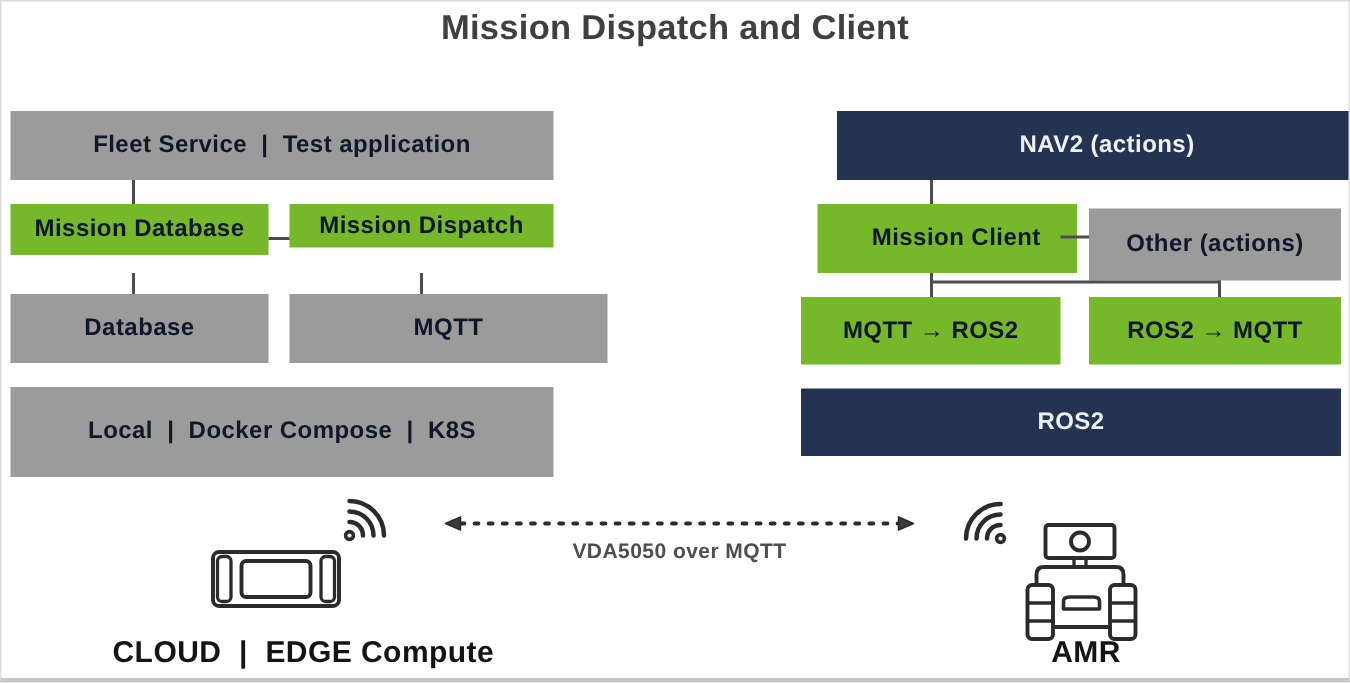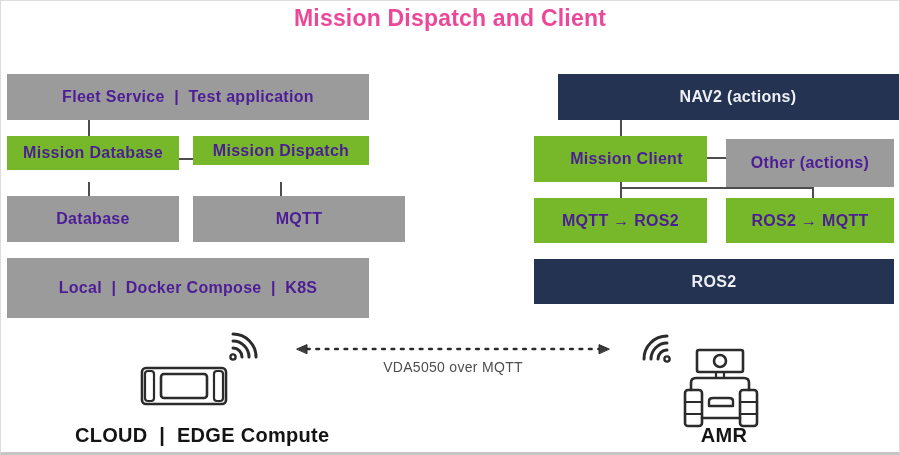--- a/index.html
+++ b/index.html
@@ -7,34 +7,34 @@
     --line:#4d4d4d; --ink:#1a1a1a;
   }
   *{box-sizing:border-box; margin:0; padding:0;}
   body{background:#ffffff; font-family:"Liberation Sans","DejaVu Sans",sans-serif;}
   .stage{
     position:relative; width:900px; height:455px; background:#ffffff;
     border:1px solid #dcdcdc; border-bottom:3px solid #c6c6c6; overflow:hidden;
   }
   .title{
     position:absolute; top:4px; left:0; width:100%; text-align:center;
-    font-size:23px; font-weight:700; color:#ec4899; letter-spacing:.2px;
+    font-size:23px; font-weight:700; color:#404040; letter-spacing:.2px;
   }
   .box{
     position:absolute; display:flex; align-items:center; justify-content:center;
-    font-size:16px; font-weight:700; color:#4c1d95; letter-spacing:.3px;
+    font-size:16px; font-weight:700; color:#0f172a; letter-spacing:.3px;
     white-space:pre; text-align:center;
   }
   .box.gray{background:var(--gray);}
   .box.green{background:var(--green);}
   .box.navy{background:var(--navy); color:#eef0f5;}
   .conn{position:absolute; background:var(--line);}
   .link-label{
     position:absolute; top:358px; left:288px; width:328px; text-align:center;
-    font-size:14px; font-weight:400; color:#4e4e4e; letter-spacing:.3px;
+    font-size:14px; font-weight:700; color:#4e4e4e; letter-spacing:.3px;
   }
   .foot-label{
     position:absolute; top:423px; font-size:20px; font-weight:700;
     color:#141414; white-space:pre; letter-spacing:.3px;
   }
   .icon{position:absolute;}
   .icon svg{display:block; width:100%; height:100%;}
   .icon path, .icon rect, .icon circle, .icon line{
     fill:none; stroke:#2b2b2b; stroke-linecap:round; stroke-linejoin:round;
   }
@@ -52,21 +52,21 @@
   <div class="box gray" style="left:6px;  top:195px; width:172px; height:46px;">Database</div>
   <div class="box gray" style="left:192px; top:195px; width:212px; height:46px;">MQTT</div>
   <div class="box gray" style="left:6px;  top:257px; width:362px; height:60px;">Local  |  Docker Compose  |  K8S</div>
 
   <div class="conn" style="left:87px;  top:119px; width:2px; height:16px;"></div>
   <div class="conn" style="left:178px; top:157px; width:14px; height:2px;"></div>
   <div class="conn" style="left:87px;  top:181px; width:2px; height:14px;"></div>
   <div class="conn" style="left:279px; top:181px; width:2px; height:14px;"></div>
 
   <div class="box navy" style="left:533px; top:73px;  width:360px; height:46px;margin-left:24px;">NAV2 (actions)</div>
-  <div class="box green" style="left:533px; top:135px; width:173px; height:46px;padding-left:12px;">Mission Client</div>
+  <div class="box green" style="left:544px; top:135px; width:173px; height:46px;padding-left:12px;">Mission Client</div>
   <div class="box gray" style="left:725px; top:138px; width:168px; height:48px;">Other (actions)</div>
   <div class="box green" style="left:533px; top:197px; width:173px; height:45px;">MQTT → ROS2</div>
   <div class="box green" style="left:725px; top:197px; width:168px; height:45px;">ROS2 → MQTT</div>
   <div class="box navy" style="left:533px; top:258px; width:360px; height:45px;">ROS2</div>
 
   <div class="conn" style="left:619px; top:119px; width:2px;  height:16px;"></div>
   <div class="conn" style="left:706px; top:156px; width:19px; height:2px;"></div>
   <div class="conn" style="left:619px; top:181px; width:2px;  height:16px;"></div>
   <div class="conn" style="left:620px; top:186px; width:193px; height:2px;"></div>
   <div class="conn" style="left:811px; top:186px; width:2px;  height:11px;"></div>

